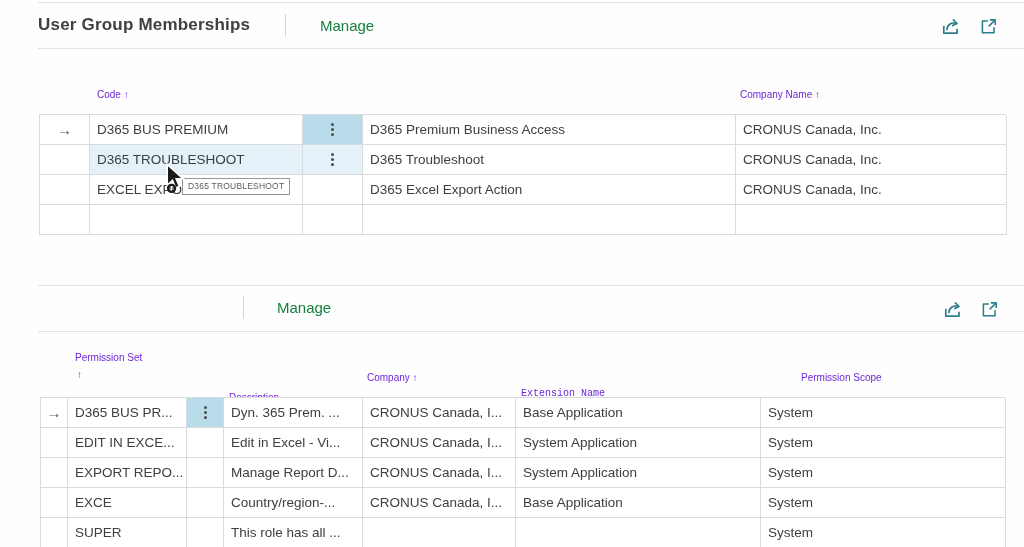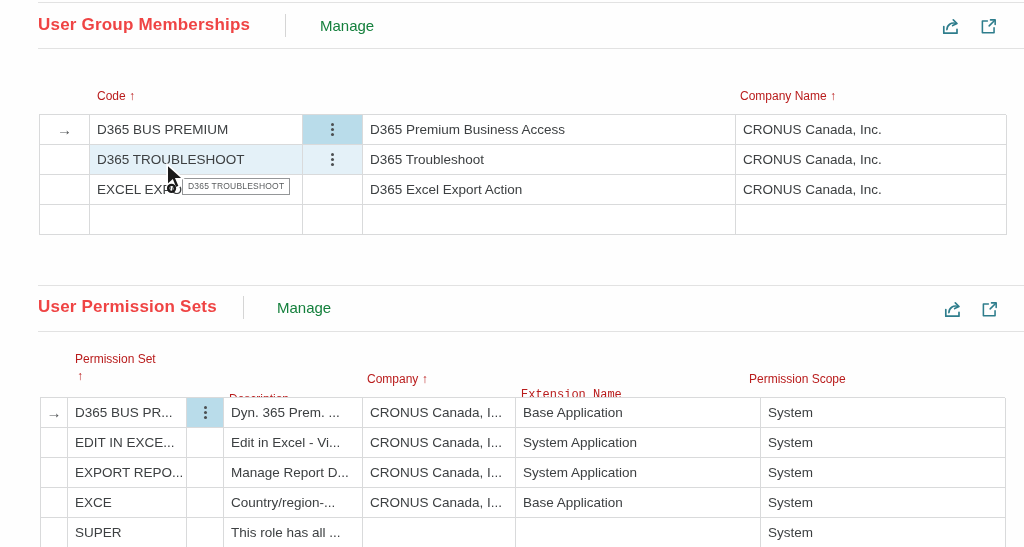--- a/index.html
+++ b/index.html
@@ -5,30 +5,30 @@
   * { margin:0; padding:0; box-sizing:border-box; }
   html,body { background:#fff; }
   body { font-family:"Liberation Sans","DejaVu Sans",sans-serif; }
   #stage {
     position:relative; width:1024px; height:547px;
     background:#fefefe; overflow:hidden;
   }
   .hline { position:absolute; height:1px; background:#e2e2e2; }
   .vline { position:absolute; width:1px; background:#d5d5d5; }
   .sec-title {
-    position:absolute; font-size:17px; font-weight:700; color:#ef4444;
+    position:absolute; font-size:17px; font-weight:700; color:#404040;
     letter-spacing:0.2px; white-space:nowrap;
   }
   .manage {
     position:absolute; font-size:15px; color:#15803d; white-space:nowrap;
     cursor:pointer;
   }
   .icon-btn { position:absolute; cursor:pointer; }
   .col-h {
-    position:absolute; font-size:12px; color:#b91c1c; white-space:nowrap;
+    position:absolute; font-size:10px; color:#6d28d9; white-space:nowrap;
   }
   .tbl { position:absolute; display:grid; border-top:1px solid #d9dadb; border-left:1px solid #d9dadb; background:#fff; }
   .tbl .td {
     border-right:1px solid #d9dadb; border-bottom:1px solid #d9dadb;
     font-size:13.5px; color:#3d4042; line-height:29px;
     padding:0 4px 0 7px; white-space:nowrap; overflow:hidden;
     background:#fff;
   }
   .tbl1 { grid-template-columns:50px 213px 60px 373px 271px; grid-auto-rows:30px; }
   .tbl2 { grid-template-columns:27px 119px 37px 139px 153px 245px 245px; grid-auto-rows:30px; }
@@ -118,21 +118,20 @@
   <div id="tooltip">D365 TROUBLESHOOT</div>
   <div id="cursor">
     <svg width="22" height="30" viewBox="0 0 16 22">
       <path d="M3 1 L3 16.2 L6.9 12.8 L9.2 18.3 L12 17.1 L9.6 11.6 L14.6 11.4 Z" fill="#1a1a1a" stroke="#fff" stroke-width="1.2"></path>
       <circle cx="6.2" cy="18.6" r="2.6" fill="none" stroke="#1a1a1a" stroke-width="1.6"></circle>
     </svg>
   </div>
 
   <div class="hline" style="left:38px; top:285px; width:986px;"></div>
 
-  <div class="sec-title" style="left:38px; top:297px;">User Permission Sets</div>
   <div class="vline" style="left:243px; top:296px; height:23px;"></div>
   <div class="manage" style="left:277px; top:299px;">Manage</div>
 
   <div class="icon-btn" style="left:941px; top:297px;">
     <svg class="teal" width="24" height="24" viewBox="0 0 20 20">
       <path d="M4 10.5 V16 H15 V12.8"></path>
       <path d="M6.6 13 C6.7 9 10.2 6.8 13.8 7.7"></path>
       <path d="M11.9 4.9 L15 7.9 L11.4 9.6"></path>
     </svg>
   </div>
@@ -144,21 +143,21 @@
     </svg>
   </div>
 
   <div class="hline" style="left:38px; top:331px; width:986px;"></div>
 
   <div class="col-h" style="left:75px; top:352px;">Permission Set</div>
   <div class="col-h" style="left:77px; top:369px;">↑</div>
   <div class="col-h" style="left:229px; top:372px;margin-top:20px;">Description</div>
   <div class="col-h" style="left:367px; top:372px;">Company ↑</div>
   <div class="col-h" style="left:521px; top:388px;font-family:Liberation Mono, monospace;">Extension Name</div>
-  <div class="col-h" style="left:749px; top:372px;">Permission Scope</div>
+  <div class="col-h" style="left:801px; top:372px;">Permission Scope</div>
 
   <div class="tbl tbl2" style="left:40px; top:397px; width:965px;">
 
     <div class="td c-center">
         <span class="arrow-glyph">→</span>
       </div>
     <div class="td">D365 BUS PR...</div>
     <div class="td c-center bg-focus">
         <span class="vdots"></span>
       </div>

